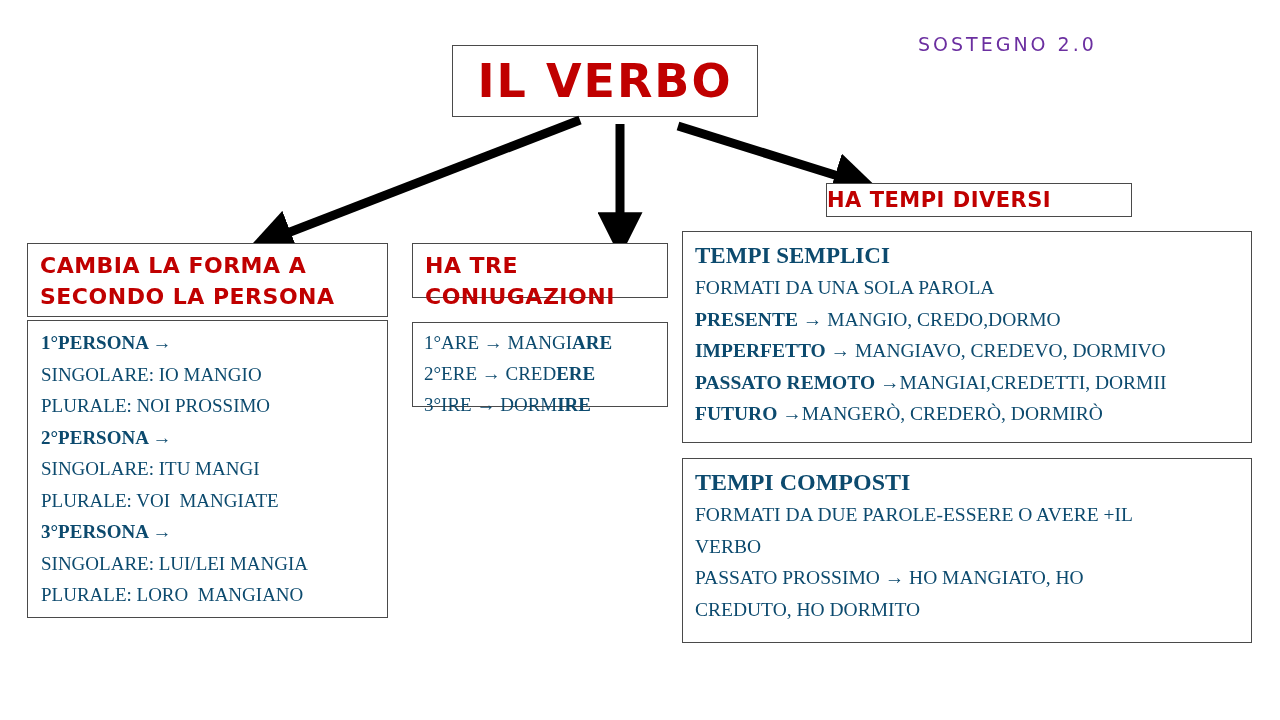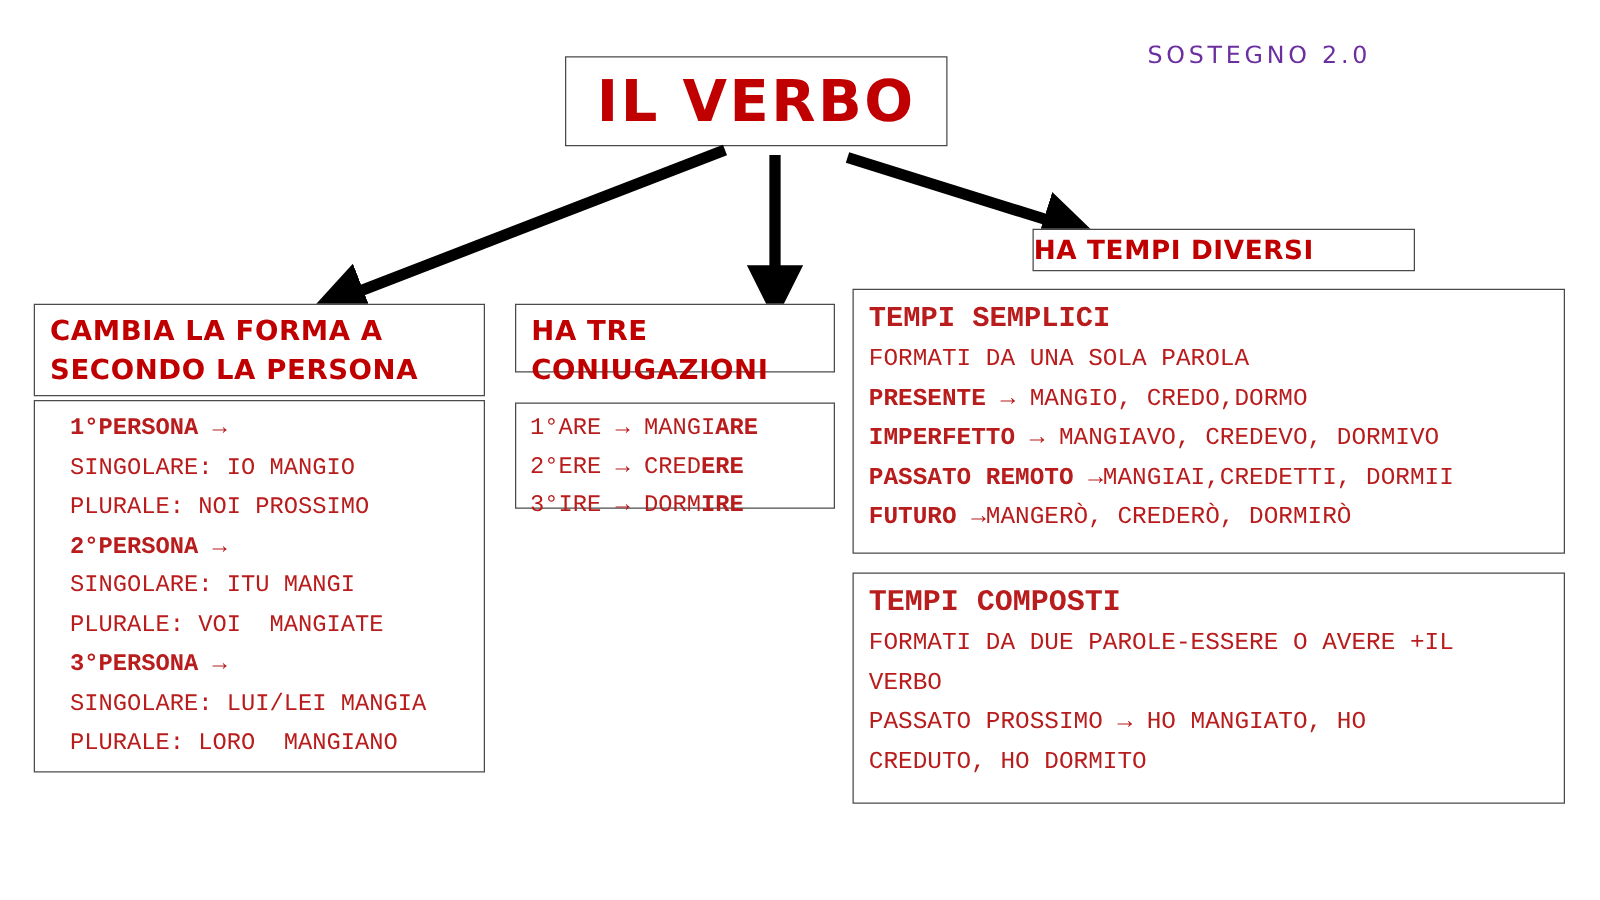--- a/index.html
+++ b/index.html
@@ -23,22 +23,22 @@
     border: 1.6px solid #4a4a4a;
     background: #ffffff;
   }
   .red-head {
     color: #C00000;
     font-weight: bold;
     font-family: "DejaVu Sans", sans-serif;
     letter-spacing: 0.5px;
   }
   .body-text {
-    color: #b91c1c;
-    font-family: Liberation Mono, monospace;
+    color: #0c4a6e;
+    font-family: Liberation Serif, serif;
   }
   .body-text b { font-weight: bold; }
 
   #title-box {
     left: 452px; top: 45px; width: 306px; height: 72px;
     display: flex; align-items: center; justify-content: center;
   }
   #title-text {
     font-size: 46px;
     line-height: 1;
@@ -58,21 +58,21 @@
   }
 
   #left-head {
     left: 27px; top: 243px; width: 361px; height: 74px;
     padding: 6px 0 0 12px;
   }
   #left-head .red-head { font-size: 22px; line-height: 31px; }
 
   #left-body {
     left: 27px; top: 320px; width: 361px; height: 298px;
-    padding: 6px 0 0 28px;
+    padding: 6px 0 0 13px;
   }
   #left-body .line { font-size: 19px; line-height: 31.5px; white-space: pre; }
 
   #mid-head {
     left: 412px; top: 243px; width: 256px; height: 55px;
     padding: 6px 0 0 12px;
   }
   #mid-head .red-head { font-size: 22px; line-height: 31px; }
 
   #mid-body {

